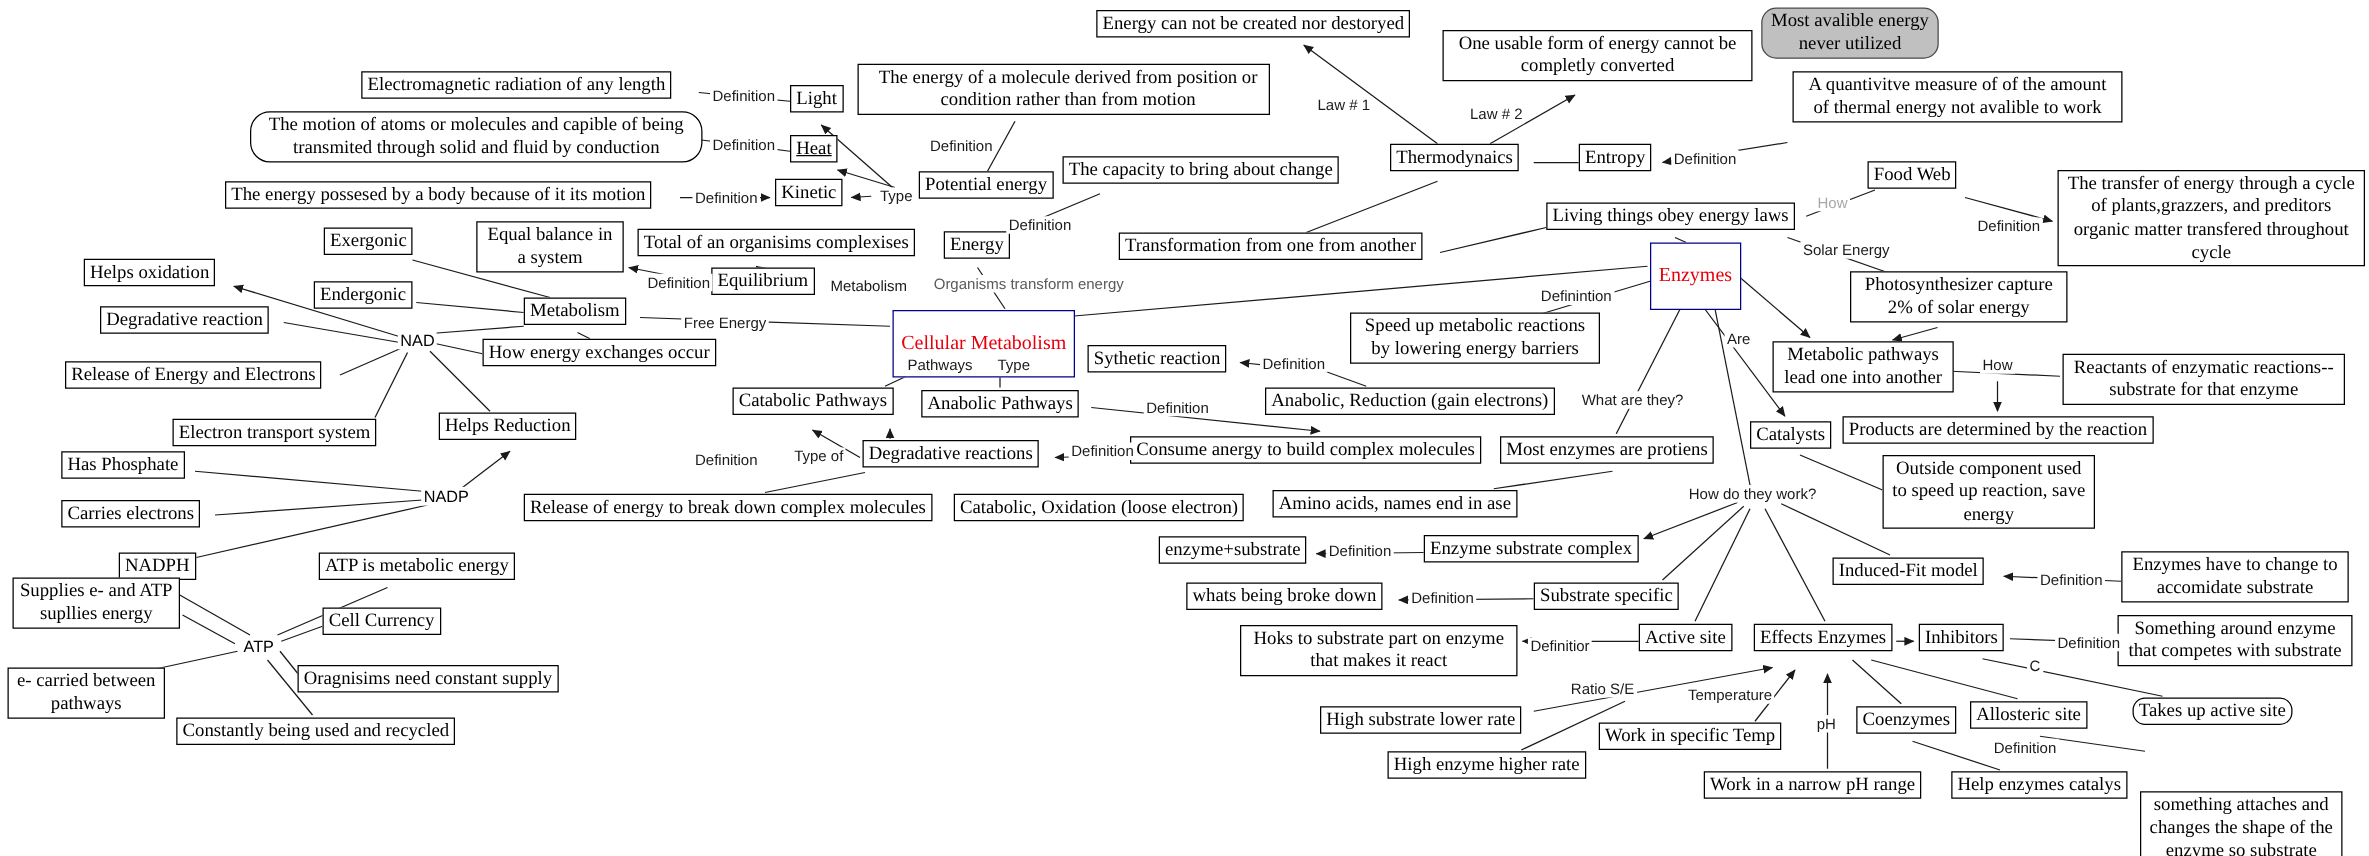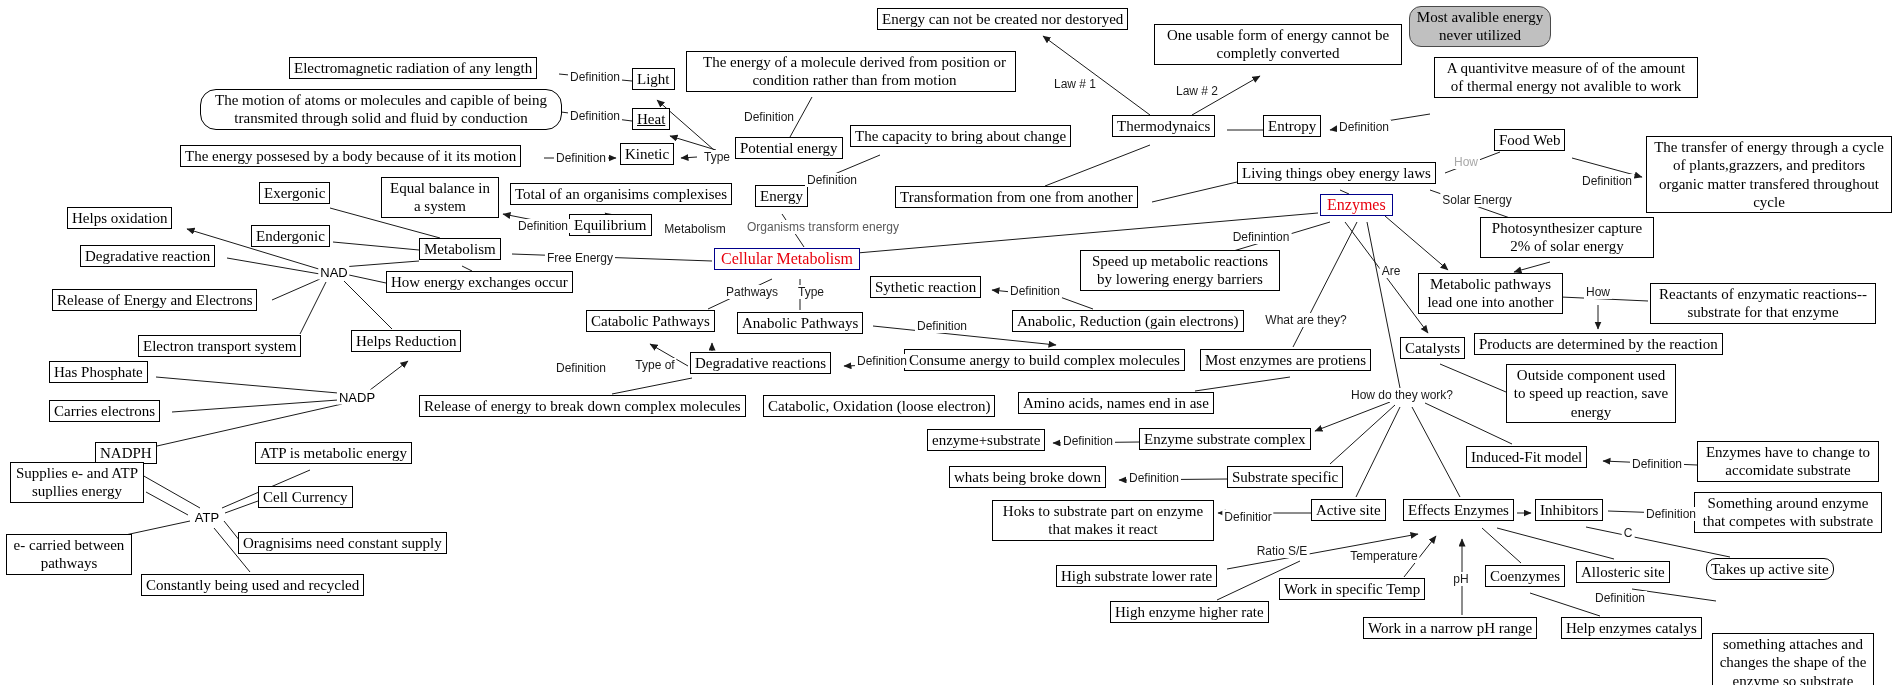--- a/index.html
+++ b/index.html
@@ -3,21 +3,21 @@
 <meta charset="utf-8">
 <style>
   html,body{margin:0;padding:0;background:#fff;}
   #canvas{position:relative;width:1895px;height:685px;background:#ffffff;overflow:hidden;
           font-family:"Liberation Serif",serif;}
   #edge-layer{position:absolute;left:0;top:0;}
   .node{position:absolute;box-sizing:border-box;border:1px solid #000;background:#fff;
         color:#000;font-size:15px;line-height:1.22;padding:1px 4px;text-align:center;
         white-space:nowrap;}
   .node.wrap{white-space:normal;}
-  .node.red{color:#e8000d;border:1px solid #00008b;font-size:16px;padding:0 6px;}
+  .node.red{color:#e8000d;border:1px solid #00008b;font-size:16px;padding:16px 6px;}
   .node.gray{background:#c0c0c0;border:1px solid #4a4a4a;}
   .lbl{position:absolute;transform:translate(-50%,-50%);background:#fff;color:#1a1a1a;
        font-family:"Liberation Sans",sans-serif;font-size:12px;padding:0 2px;white-space:nowrap;}
   .lbl.faded{color:#a8a8a8;}
   .lbl.semi{color:#5a5a5a;}
   .lbl.hub{font-size:13px;color:#000;}
 </style>
 </head>
 <body>
 

